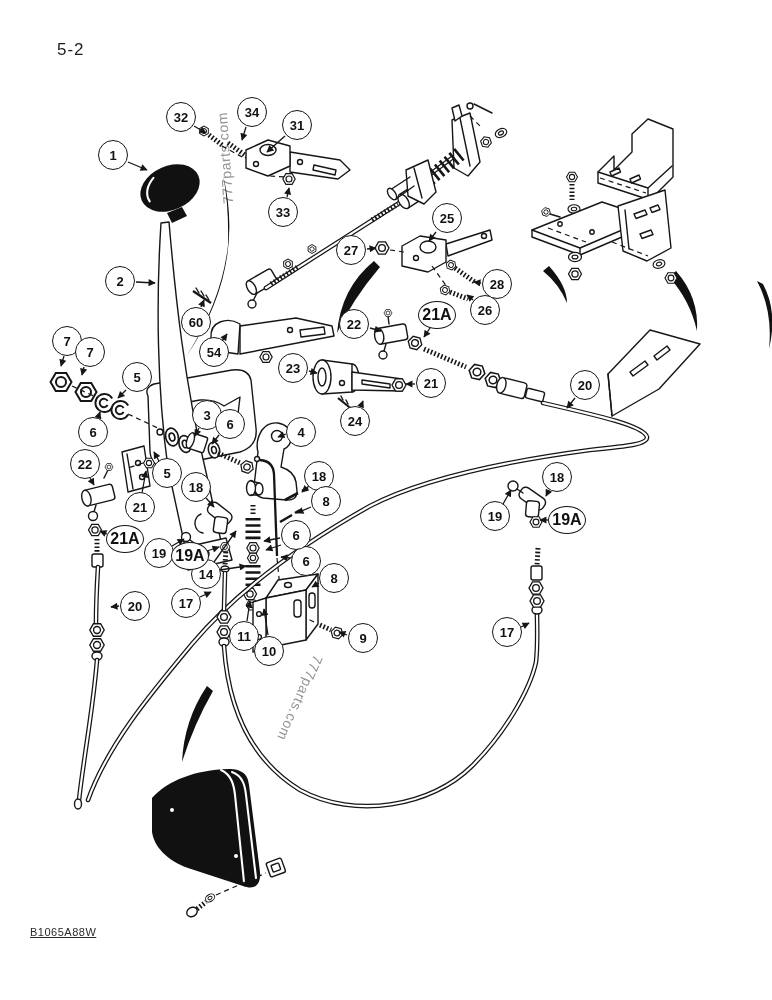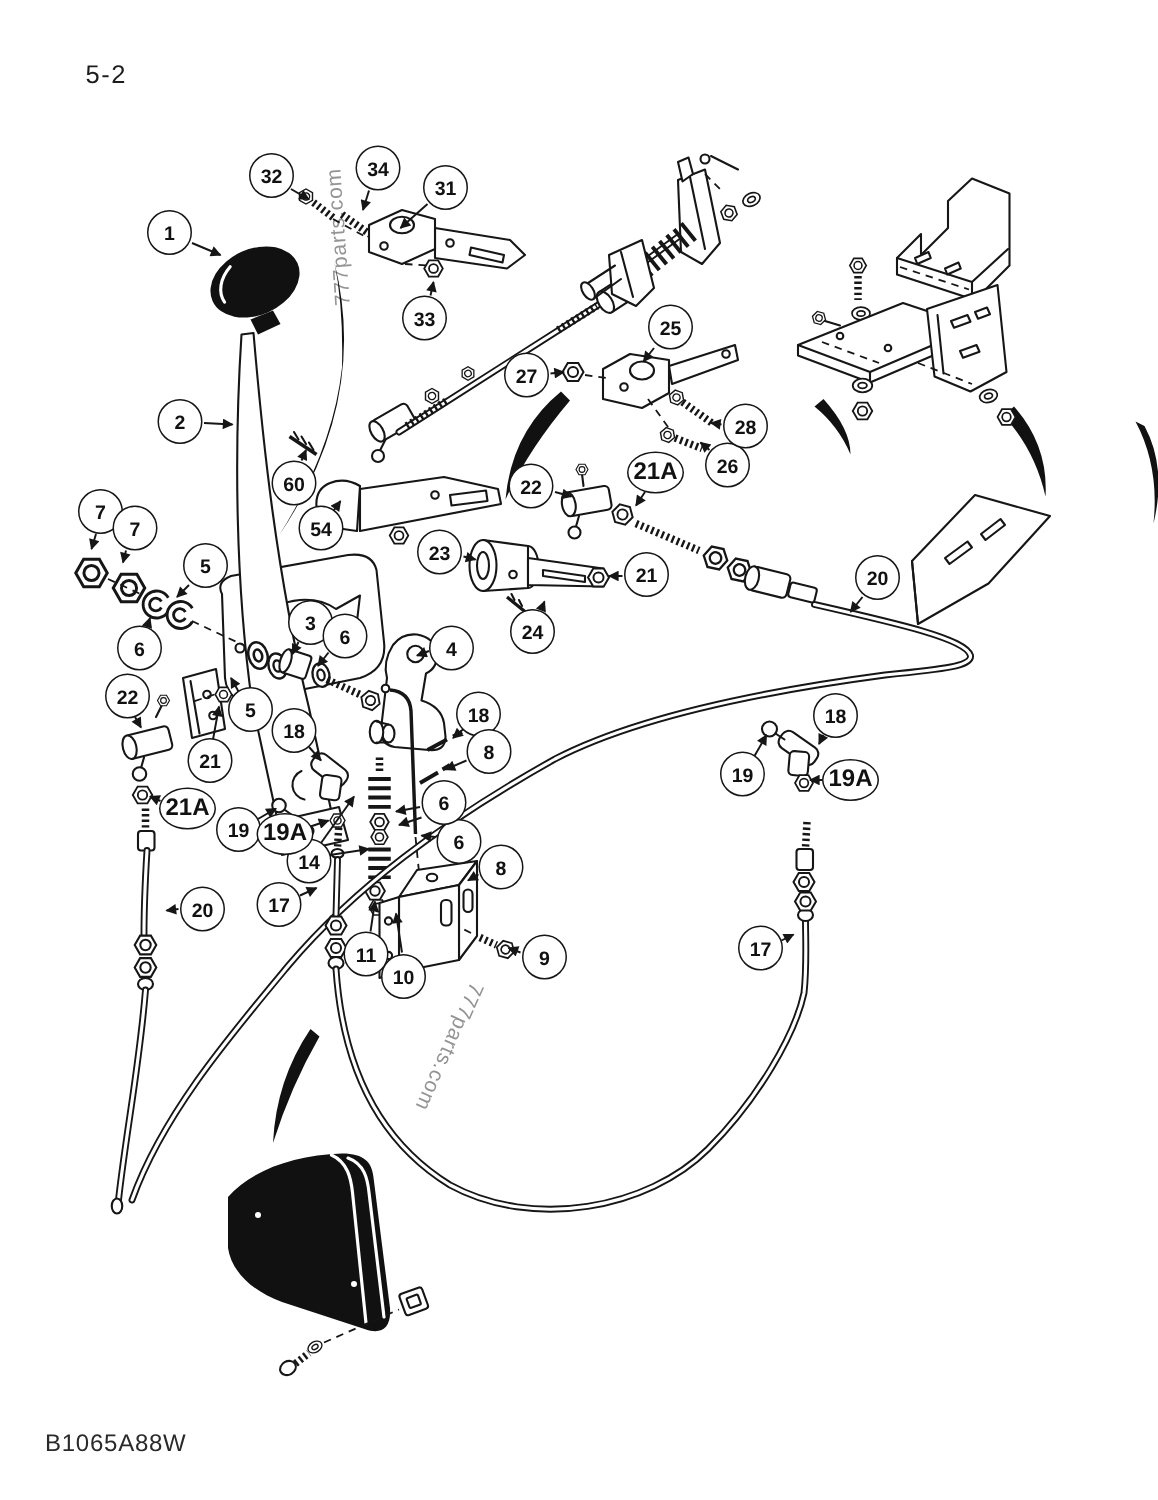--- a/index.html
+++ b/index.html
@@ -1,21 +1,21 @@
 <!DOCTYPE html>
 <html><head>
 <meta charset="utf-8">
 <style>
   html,body{margin:0;padding:0;background:#fff;}
   .stage{position:relative;width:772px;height:1000px;background:#fff;overflow:hidden;
          font-family:"Liberation Sans",sans-serif;}
   .pagenum{position:absolute;left:57px;top:40px;font-size:17px;font-weight:400;
            letter-spacing:1px;color:#1c1c1c;}
-  .drawcode{position:absolute;left:30px;top:954px;font-size:16px;color:#2a2a2a;
-            letter-spacing:.5px;}
+  .drawcode{position:absolute;left:30px;top:926px;font-size:11px;color:#2a2a2a;
+            letter-spacing:.5px;text-decoration:underline;}
   .watermark{position:absolute;font-size:14px;color:#949494;letter-spacing:.6px;
              white-space:nowrap;z-index:1;}
   .wm1{left:225px;top:158px;transform:translate(-50%,-50%) rotate(-94deg);}
   .wm2{left:300px;top:698px;transform:translate(-50%,-50%) rotate(114deg);}
   svg.art{position:absolute;left:0;top:0;z-index:2;}
   .co{position:absolute;width:30px;height:30px;border:1.7px solid #161616;border-radius:50%;
       background:#fff;display:flex;align-items:center;justify-content:center;
       font-size:13px;font-weight:700;color:#111;z-index:3;box-sizing:border-box;}
   .co.wide{width:38px;height:28px;font-size:16px;}
 </style>

